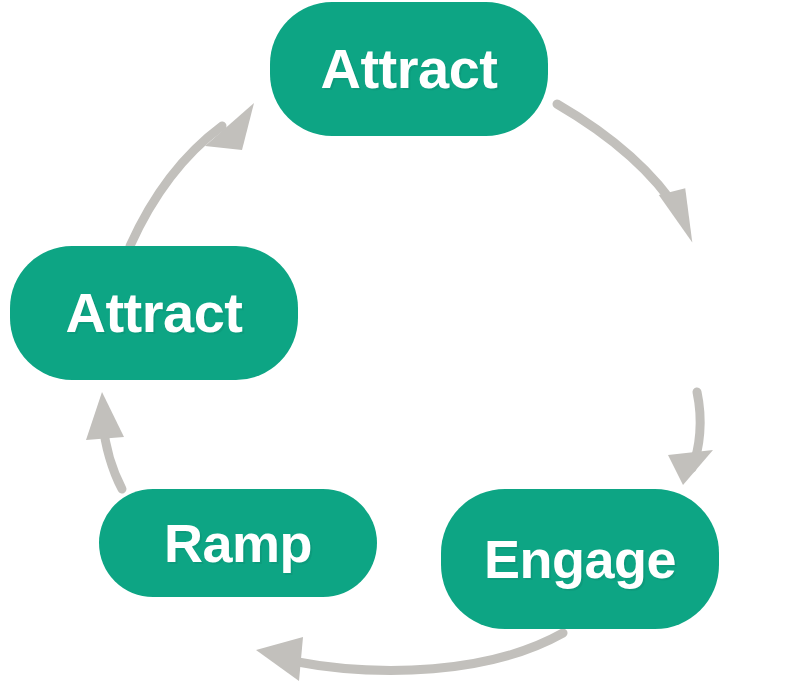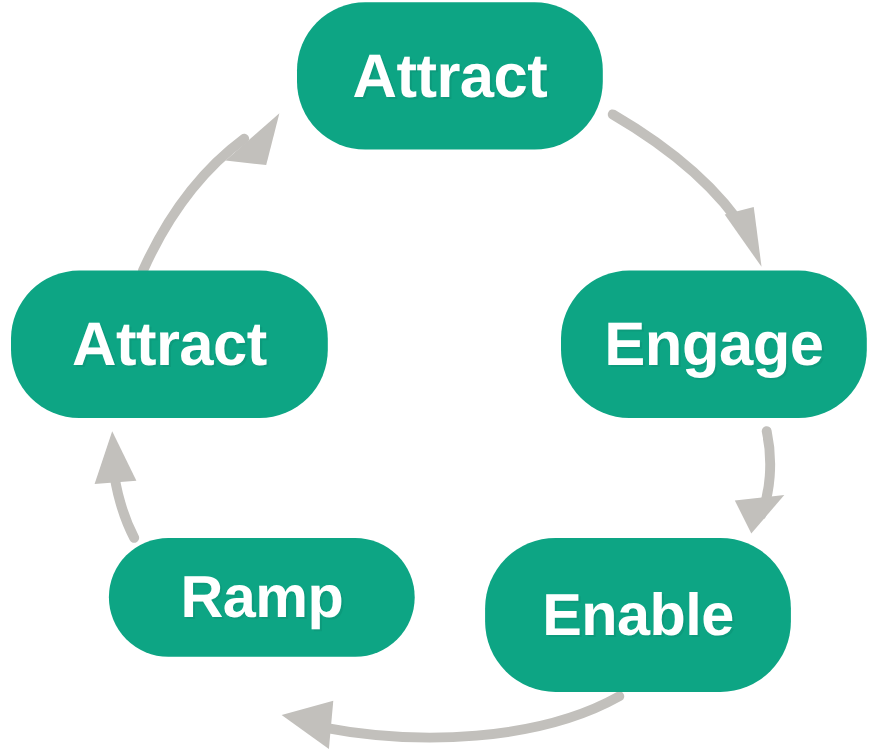--- a/index.html
+++ b/index.html
@@ -107,26 +107,23 @@
     <g>
       <path d="M 130,246 C 152,197 183,155 222,126" fill="none" stroke="#c2c0bc" stroke-width="9" stroke-linecap="round"></path>
       <path d="M 205,146 L 254,103 L 242,150 Z" fill="#c2c0bc"></path>
     </g>
   </svg>
 
   <div class="node" id="node-attract" style="background: rgb(13, 165, 132);">
     <span class="node-label" style="color: rgb(255, 255, 255);">Attract</span>
   </div>
 
-  <div class="node" id="node-engage" style="background: rgb(13, 165, 132);">
-    <span class="node-label" style="color: rgb(255, 255, 255);">Engage</span>
-  </div>
 
   <div class="node" id="node-enable" style="background: rgb(13, 165, 132);">
-    <span class="node-label" style="color: rgb(255, 255, 255);">Enable</span>
+    <span class="node-label" style="color: rgb(255, 255, 255);">Engage</span>
   </div>
 
   <div class="node" id="node-ramp" style="background: rgb(13, 165, 132);">
     <span class="node-label" style="color: rgb(255, 255, 255);">Ramp</span>
   </div>
 
   <div class="node" id="node-manage" style="background: rgb(13, 165, 132);">
     <span class="node-label" style="color: rgb(255, 255, 255);">Attract</span>
   </div>
 

